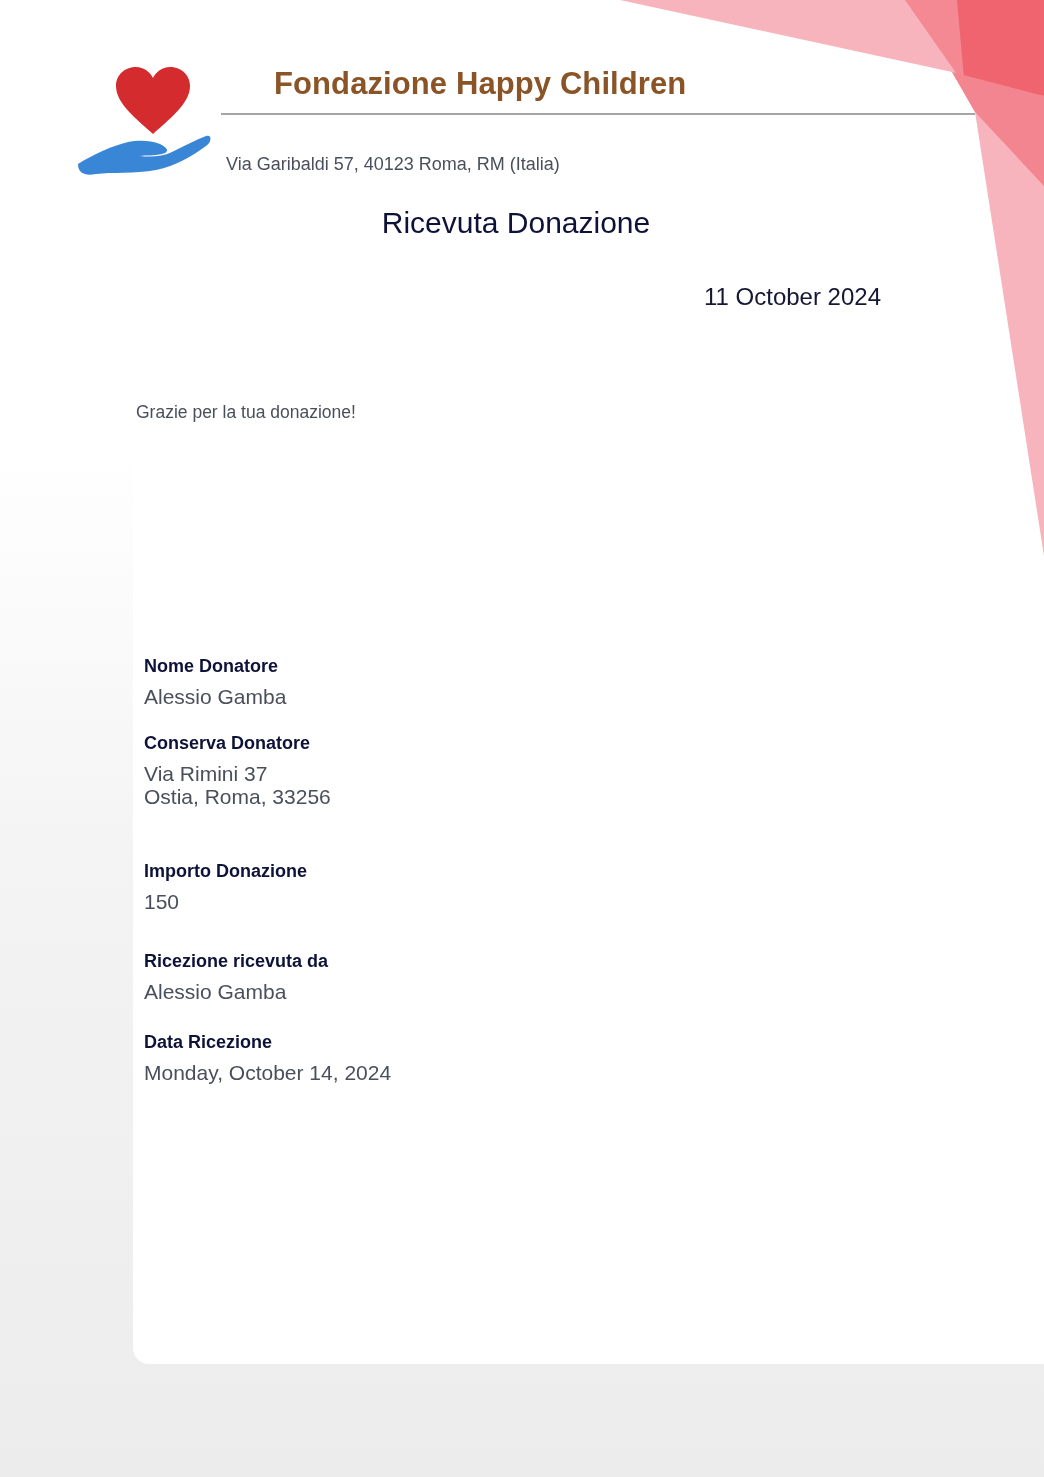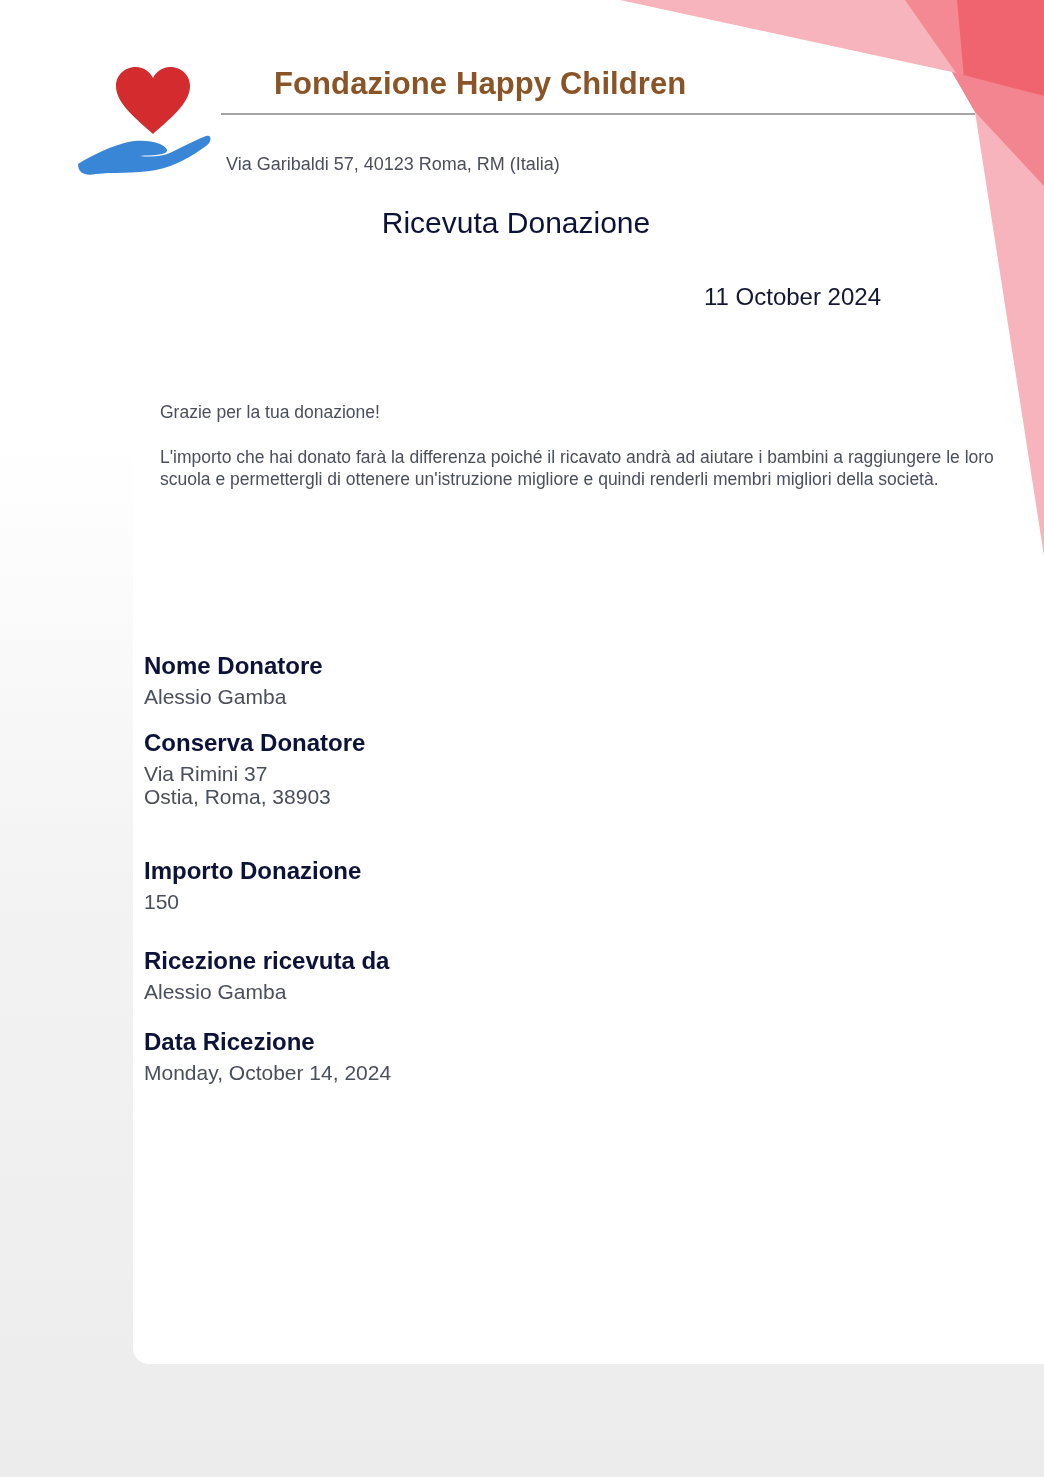--- a/index.html
+++ b/index.html
@@ -69,38 +69,38 @@
     }
     .doc-date {
       position: absolute;
       left: 704px; top: 283px;
       font-size: 24px;
       color: #141833;
       z-index: 2;
     }
     .body {
       position: absolute;
-      left: 160px; top: 401px;
+      left: 136px; top: 401px;
       width: 850px;
       font-size: 17.5px;
       line-height: 22.5px;
       color: #4a4f5c;
       z-index: 2;
     }
     .body p { margin: 0; }
     .body .greeting { margin-bottom: 22px; }
     .body .para1 { margin-bottom: 18px; }
     .fields {
       position: absolute;
       left: 144px;
       z-index: 2;
     }
     .field { position: absolute; left: 0; white-space: nowrap; }
     .field-label {
-      font-size: 24px;
+      font-size: 18px;
       font-weight: bold;
       color: #0d1238;
       line-height: 24px;
     }
     .field-value {
       font-size: 21px;
       color: #4a4f5c;
       line-height: 23px;
       margin-top: 7px;
     }
@@ -125,33 +125,32 @@
 
 <div class="org-name">Fondazione Happy Children</div>
 <div class="header-rule"></div>
 <div class="org-address">Via Garibaldi 57, 40123 Roma, RM (Italia)</div>
 
 <div class="doc-title">Ricevuta Donazione</div>
 <div class="doc-date">11 October 2024</div>
 
 <div class="body">
   <p class="greeting">Grazie per la tua donazione!</p>
-  <p class="para1">L'importo che hai donato farà la differenza poiché il ricavato andrà ad aiutare i bambini a raggiungere le loro scuola e permettergli di ottenere un'istruzione migliore e quindi renderli membri migliori della società.</p>
 </div>
 
 <div class="fields">
   <div class="field" style="top:654px;">
     <div class="field-label">Nome Donatore</div>
     <div class="field-value">Alessio Gamba</div>
   </div>
   <div class="field" style="top:731px;">
     <div class="field-label">Conserva Donatore</div>
     <div class="field-value">
       <div>Via Rimini 37</div>
-      <div>Ostia, Roma, 38903</div>
+      <div>Ostia, Roma, 33256</div>
     </div>
   </div>
   <div class="field" style="top:859px;">
     <div class="field-label">Importo Donazione</div>
     <div class="field-value">150</div>
   </div>
   <div class="field" style="top:949px;">
     <div class="field-label">Ricezione ricevuta da</div>
     <div class="field-value">Alessio Gamba</div>
   </div>

